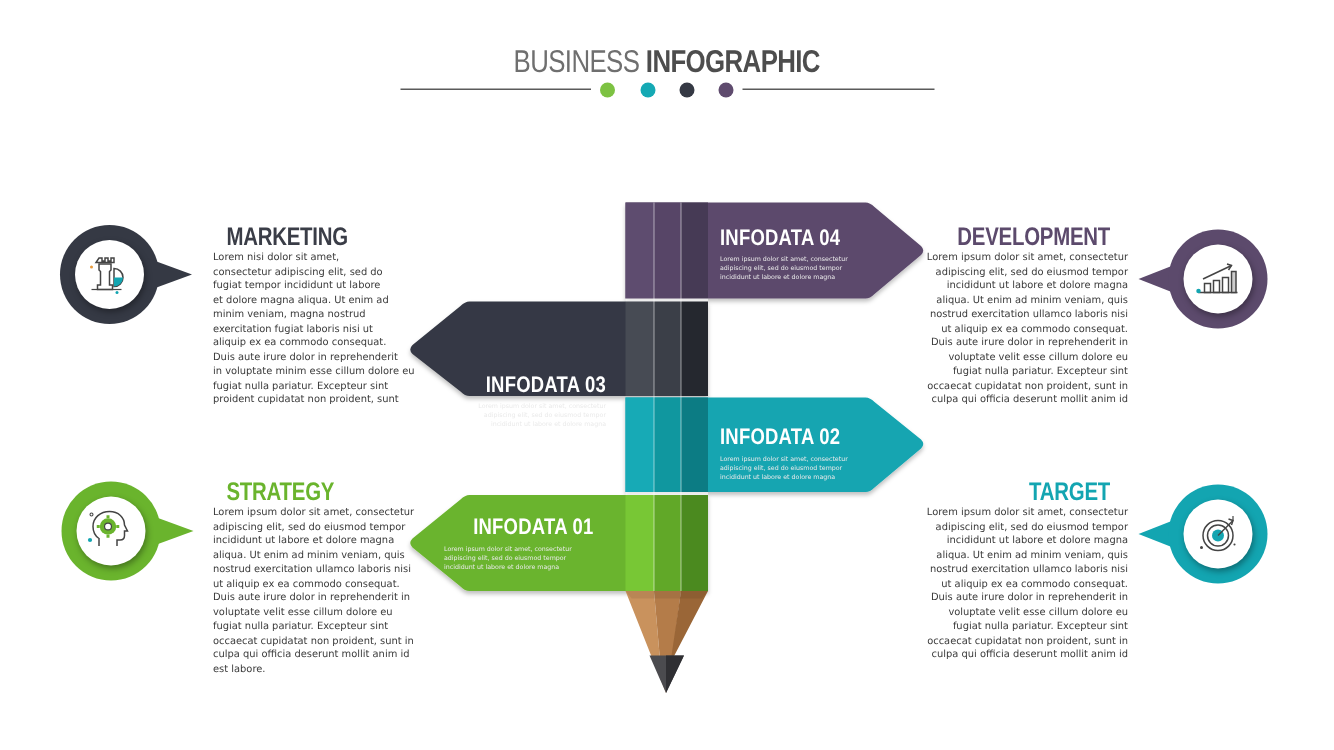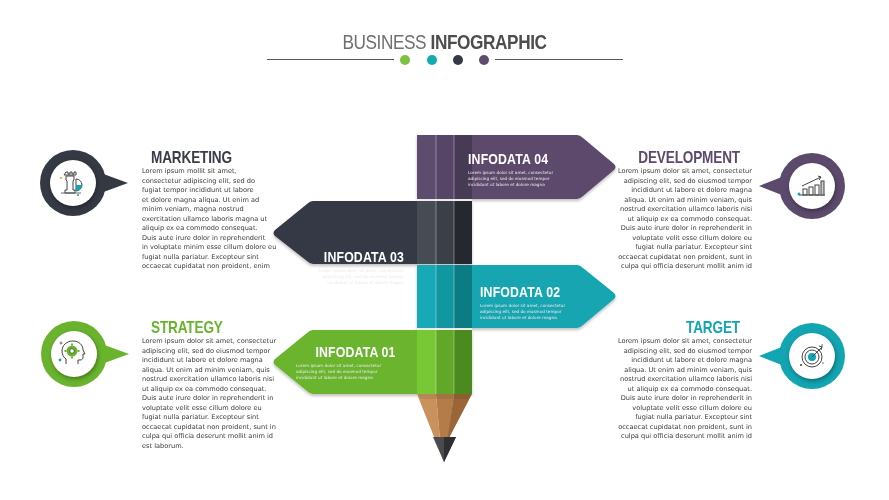--- a/index.html
+++ b/index.html
@@ -92,21 +92,21 @@
     <polygon points="417,394 436,394 440,440 444,462" fill="#c9925d"></polygon>
     <polygon points="436,394 454,394 448,440 444,462 440,440" fill="#b47c49"></polygon>
     <polygon points="454,394 472,394 448,440 444,462" fill="#9a6637"></polygon>
     <polygon points="417,394 472,394 468,399 421,399" fill="#000" opacity="0.08"></polygon>
 
     <polygon points="433,437 456,437 444,462" fill="#4b4b4f"></polygon>
     <polygon points="444,437 456,437 444,462" fill="#2f2f33"></polygon>
   </g>
 </svg>
 
-<div class="abs" style="left:468px;top:150px;width:120px;">
+<div class="abs" style="left:480px;top:150px;width:120px;">
   <div class="arrow-label" style="transform-origin:left center;">INFODATA 04</div>
   <div class="arrow-small" style="margin-top:3px;">
     <div>Lorem ipsum dolor sit amet, consectetur</div>
     <div>adipiscing elit, sed do eiusmod tempor</div>
     <div>incididunt ut labore et dolore magna</div>
   </div>
 </div>
 
 <div class="abs" style="left:296px;top:214px;width:108px;text-align:right;margin-top:34px;">
   <div class="arrow-label" style="transform-origin:right center;">INFODATA 03</div>
@@ -148,31 +148,31 @@
       <path d="M21 14 a6 6 0 0 1 0 12 z" fill="#fff" stroke="#444" stroke-width="1"></path>
       <path d="M21 20 h6 a6 6 0 0 1 -6 6 z" fill="#13a5b1"></path>
       <circle cx="6" cy="13" r="1" fill="#e89a3c"></circle>
       <circle cx="23" cy="30" r="1" fill="#13a5b1"></circle>
       <line x1="6" y1="28" x2="26" y2="28" stroke="#444" stroke-width="0.8"></line>
     </svg>
   </div>
 </div>
 <div class="abs heading left" style="left:151px;top:148px;color:#3a3d47;">MARKETING</div>
 <div class="abs body-text" style="left:142px;top:167px;width:135px;">
-  <div>Lorem ipsum mollit sit amet,</div>
+  <div>Lorem nisi dolor sit amet,</div>
   <div>consectetur adipiscing elit, sed do</div>
   <div>fugiat tempor incididunt ut labore</div>
   <div>et dolore magna aliqua. Ut enim ad</div>
   <div>minim veniam, magna nostrud</div>
-  <div>exercitation ullamco laboris magna ut</div>
+  <div>exercitation fugiat laboris nisi ut</div>
   <div>aliquip ex ea commodo consequat.</div>
   <div>Duis aute irure dolor in reprehenderit</div>
   <div>in voluptate minim esse cillum dolore eu</div>
   <div>fugiat nulla pariatur. Excepteur sint</div>
-  <div>occaecat cupidatat non proident, enim</div>
+  <div>proident cupidatat non proident, sunt</div>
 </div>
 
 <div class="abs callout" style="left:41px;top:321px;">
   <svg width="96" height="66">
     <path d="M33 0 A33 33 0 1 1 33 66 A33 33 0 1 1 33 0 Z" fill="#6ab42d"></path>
     <polygon points="58,22 88,33 58,44" fill="#6ab42d"></polygon>
     <circle cx="33" cy="33" r="23" fill="#ffffff" style="filter: drop-shadow(1px 2px 2px rgba(0,0,0,0.35));"></circle>
   </svg>
   <div class="icon-wrap">
     <svg width="36" height="36" viewBox="0 0 36 36">
@@ -196,21 +196,21 @@
   <div>adipiscing elit, sed do eiusmod tempor</div>
   <div>incididunt ut labore et dolore magna</div>
   <div>aliqua. Ut enim ad minim veniam, quis</div>
   <div>nostrud exercitation ullamco laboris nisi</div>
   <div>ut aliquip ex ea commodo consequat.</div>
   <div>Duis aute irure dolor in reprehenderit in</div>
   <div>voluptate velit esse cillum dolore eu</div>
   <div>fugiat nulla pariatur. Excepteur sint</div>
   <div>occaecat cupidatat non proident, sunt in</div>
   <div>culpa qui officia deserunt mollit anim id</div>
-  <div>est laborum.</div>
+  <div>est labore.</div>
 </div>
 
 <div class="abs callout" style="left:779px;top:153px;">
   <svg width="66" height="66">
     <polygon points="8,22 -20,33 8,44" fill="#5c4a6c"></polygon>
     <path d="M33 0 A33 33 0 1 1 33 66 A33 33 0 1 1 33 0 Z" fill="#5c4a6c"></path>
     <circle cx="33" cy="33" r="23" fill="#ffffff" style="filter: drop-shadow(1px 2px 2px rgba(0,0,0,0.35));"></circle>
   </svg>
   <div class="icon-wrap">
     <svg width="36" height="36" viewBox="0 0 36 36">

